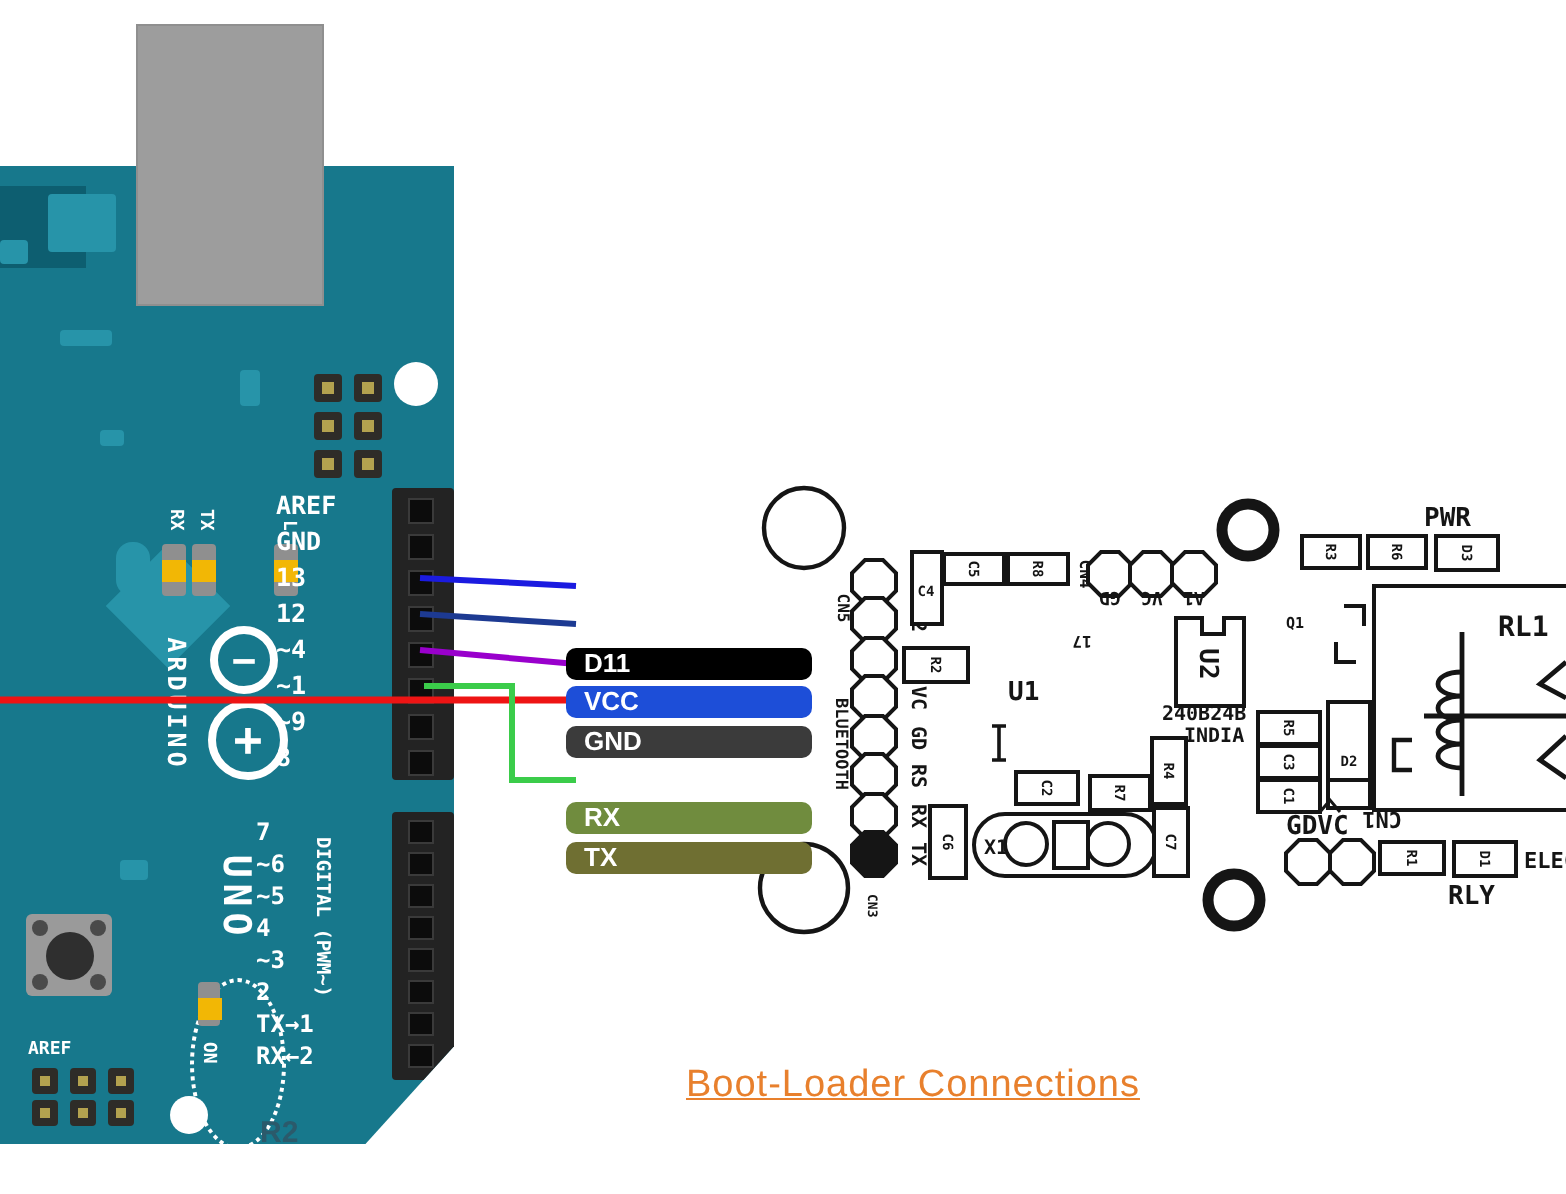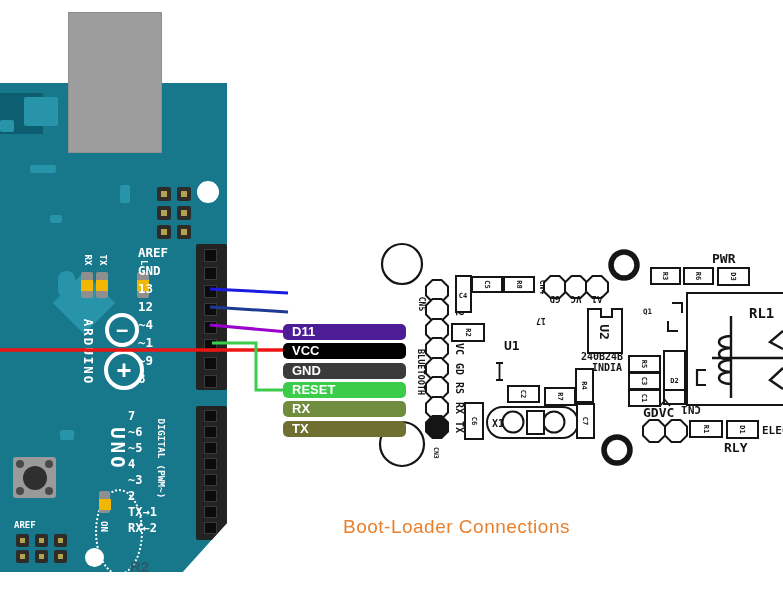--- a/index.html
+++ b/index.html
@@ -42,22 +42,22 @@
   .wiresvg{position:absolute;left:0;top:0;z-index:3;pointer-events:none;}
   .pcbsvg text{font-family:"DejaVu Sans Mono",monospace;font-weight:bold;fill:#151515;}
   .sil{fill:#ffffff;stroke:#151515;stroke-width:2;}
   .lin{fill:none;stroke:#151515;}
 
   
   .clabel{position:absolute;left:283px;width:123px;height:16px;border-radius:5px;z-index:4;
           color:#fff;font:bold 13px/16px "Liberation Sans",sans-serif;padding-left:9px;
           box-sizing:border-box;}
 
-  .caption{position:absolute;left:343px;top:516px;z-index:4;
-           font:19px "Liberation Sans",sans-serif;letter-spacing:.5px;}
+  .caption{position:absolute;left:343px;top:532px;z-index:4;
+           font:19px "Liberation Sans",sans-serif;letter-spacing:.5px;text-decoration:underline;}
 </style>
 </head>
 <body>
 
 <div class="canvas">
 
   <div class="board" style="background: rgb(23, 120, 140);">
     <div class="pwrjack"></div>
     <div class="smd" style="left:24px;top:14px;width:34px;height:29px;"></div>
     <div class="smd" style="left:0;top:37px;width:14px;height:12px;"></div>
@@ -298,21 +298,20 @@
   </svg>
 
   <svg class="wiresvg" width="783" height="597" viewBox="0 0 783 597">
     <polyline points="210,289 288,293" fill="none" stroke-width="3" stroke="#1b1be0"></polyline>
     <polyline points="210,307 288,312" fill="none" stroke-width="3" stroke="#1d3a92"></polyline>
     <polyline points="210,325 288,332" fill="none" stroke-width="3" stroke="#9900cc"></polyline>
     <polyline points="0,350 288,350" fill="none" stroke-width="3.5" stroke="#ee1414"></polyline>
     <polyline points="212,343 256,343 256,390 288,390" fill="none" stroke-width="3" stroke="#3bcc4a"></polyline>
   </svg>
 
-  <div class="clabel" style="top: 324px; background: #4c1d95;">D11</div>
-  <div class="clabel" style="top: 343px; background: #000000;">VCC</div>
+  <div class="clabel" style="top: 324px; background: #000000;">D11</div>
+  <div class="clabel" style="top: 343px; background: #1d4ed8;">VCC</div>
   <div class="clabel" style="top: 363px; background: rgb(59, 59, 59);">GND</div>
-  <div class="clabel" style="top: 382px; background: rgb(59, 204, 74);">RESET</div>
   <div class="clabel" style="top: 401px; background: rgb(112, 140, 62);">RX</div>
   <div class="clabel" style="top: 421px; background: rgb(111, 111, 50);">TX</div>
 
   <div class="caption" style="color: rgb(232, 128, 45);">Boot-Loader Connections</div>
 </div>
 
 </body></html>

